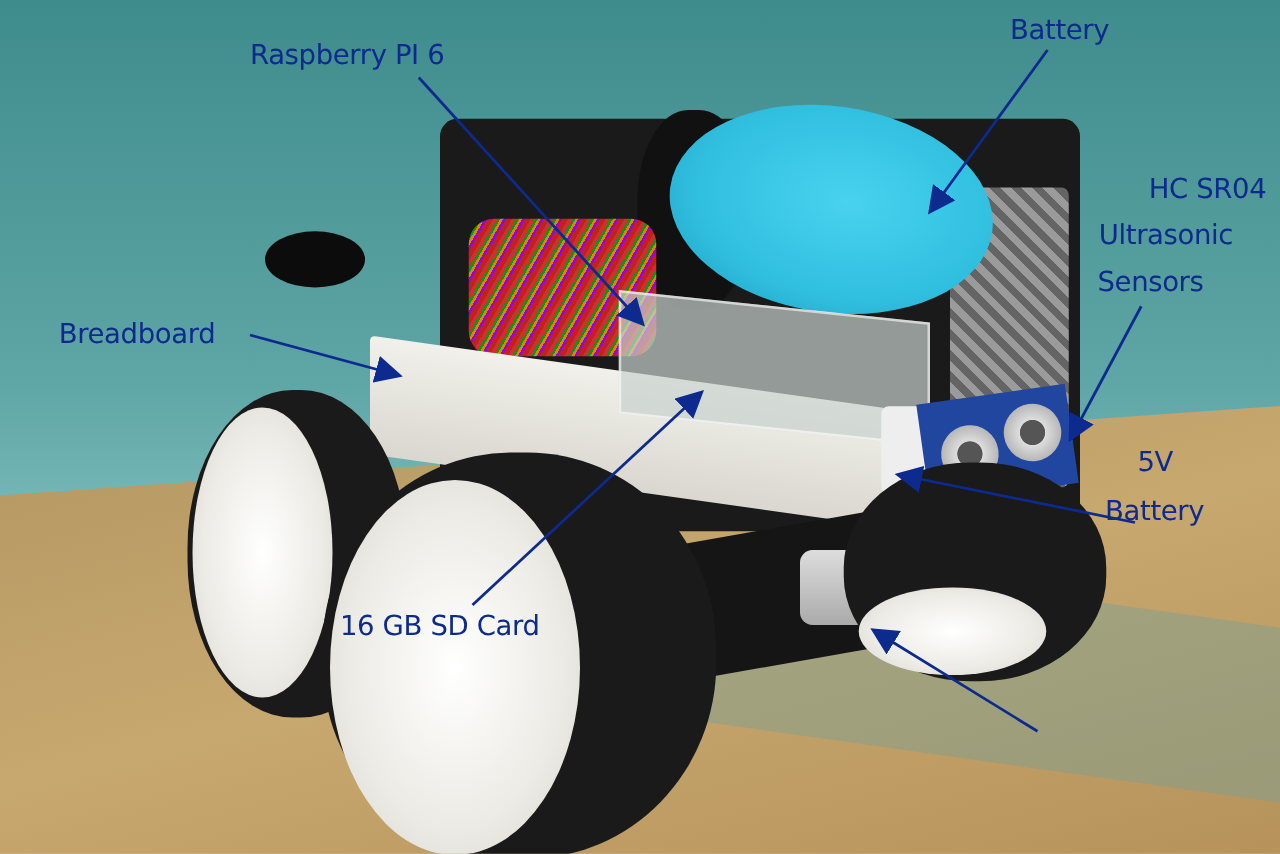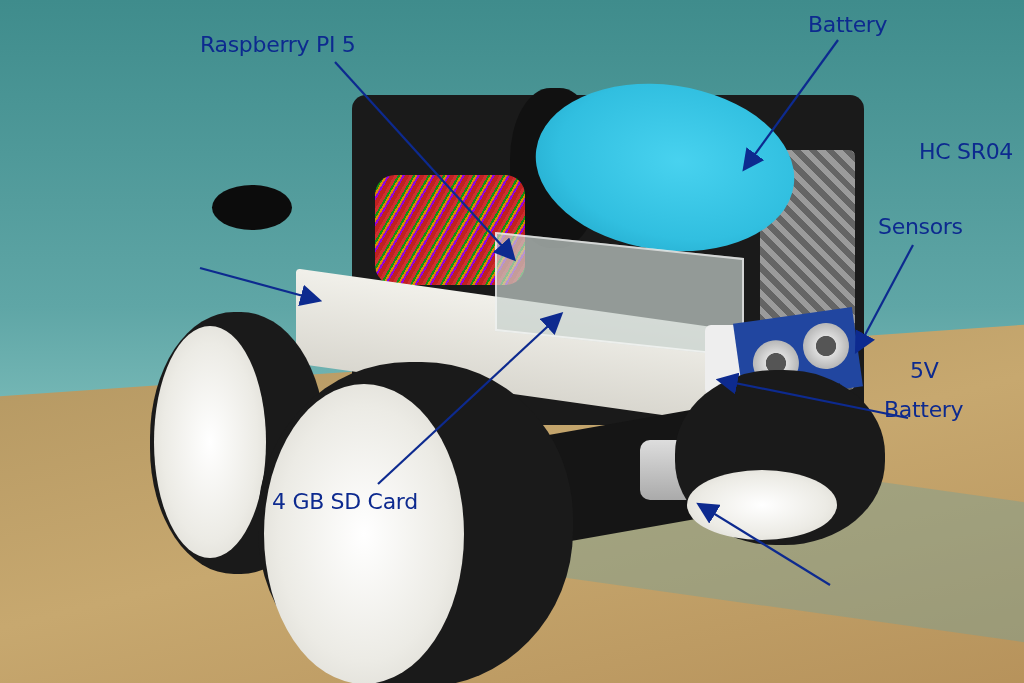--- a/index.html
+++ b/index.html
@@ -69,20 +69,22 @@
       <line x1="335" y1="62" x2="513" y2="258"></line>
       <line x1="838" y1="40" x2="745" y2="168"></line>
       <line x1="913" y1="245" x2="857" y2="350"></line>
       <line x1="200" y1="268" x2="318" y2="300"></line>
       <line x1="908" y1="418" x2="720" y2="380"></line>
       <line x1="378" y1="484" x2="560" y2="315"></line>
       <line x1="830" y1="585" x2="700" y2="505"></line>
     </g>
   </svg>
 
-  <div class="label" style="left:200px;top:30px;">Raspberry PI 5</div>
+  <div class="label" style="left:200px;top:30px;">Raspberry PI 6</div>
   <div class="label" style="left:808px;top:10px;">Battery</div>
   <div class="label" style="left:879px;top:137px;margin-left:40px;">HC SR04</div>
+  <div class="label" style="left:879px;top:174px;">Ultrasonic</div>
   <div class="label" style="left:859px;top:212px;margin-left:19px;">Sensors</div>
+  <div class="label" style="left:47px;top:253px;">Breadboard</div>
   <div class="label" style="left:910px;top:356px;">5V</div>
   <div class="label" style="left:884px;top:395px;">Battery</div>
-  <div class="label" style="left:272px;top:487px;">4 GB SD Card</div>
+  <div class="label" style="left:272px;top:487px;">16 GB SD Card</div>
 </div>
 
 </body></html>

